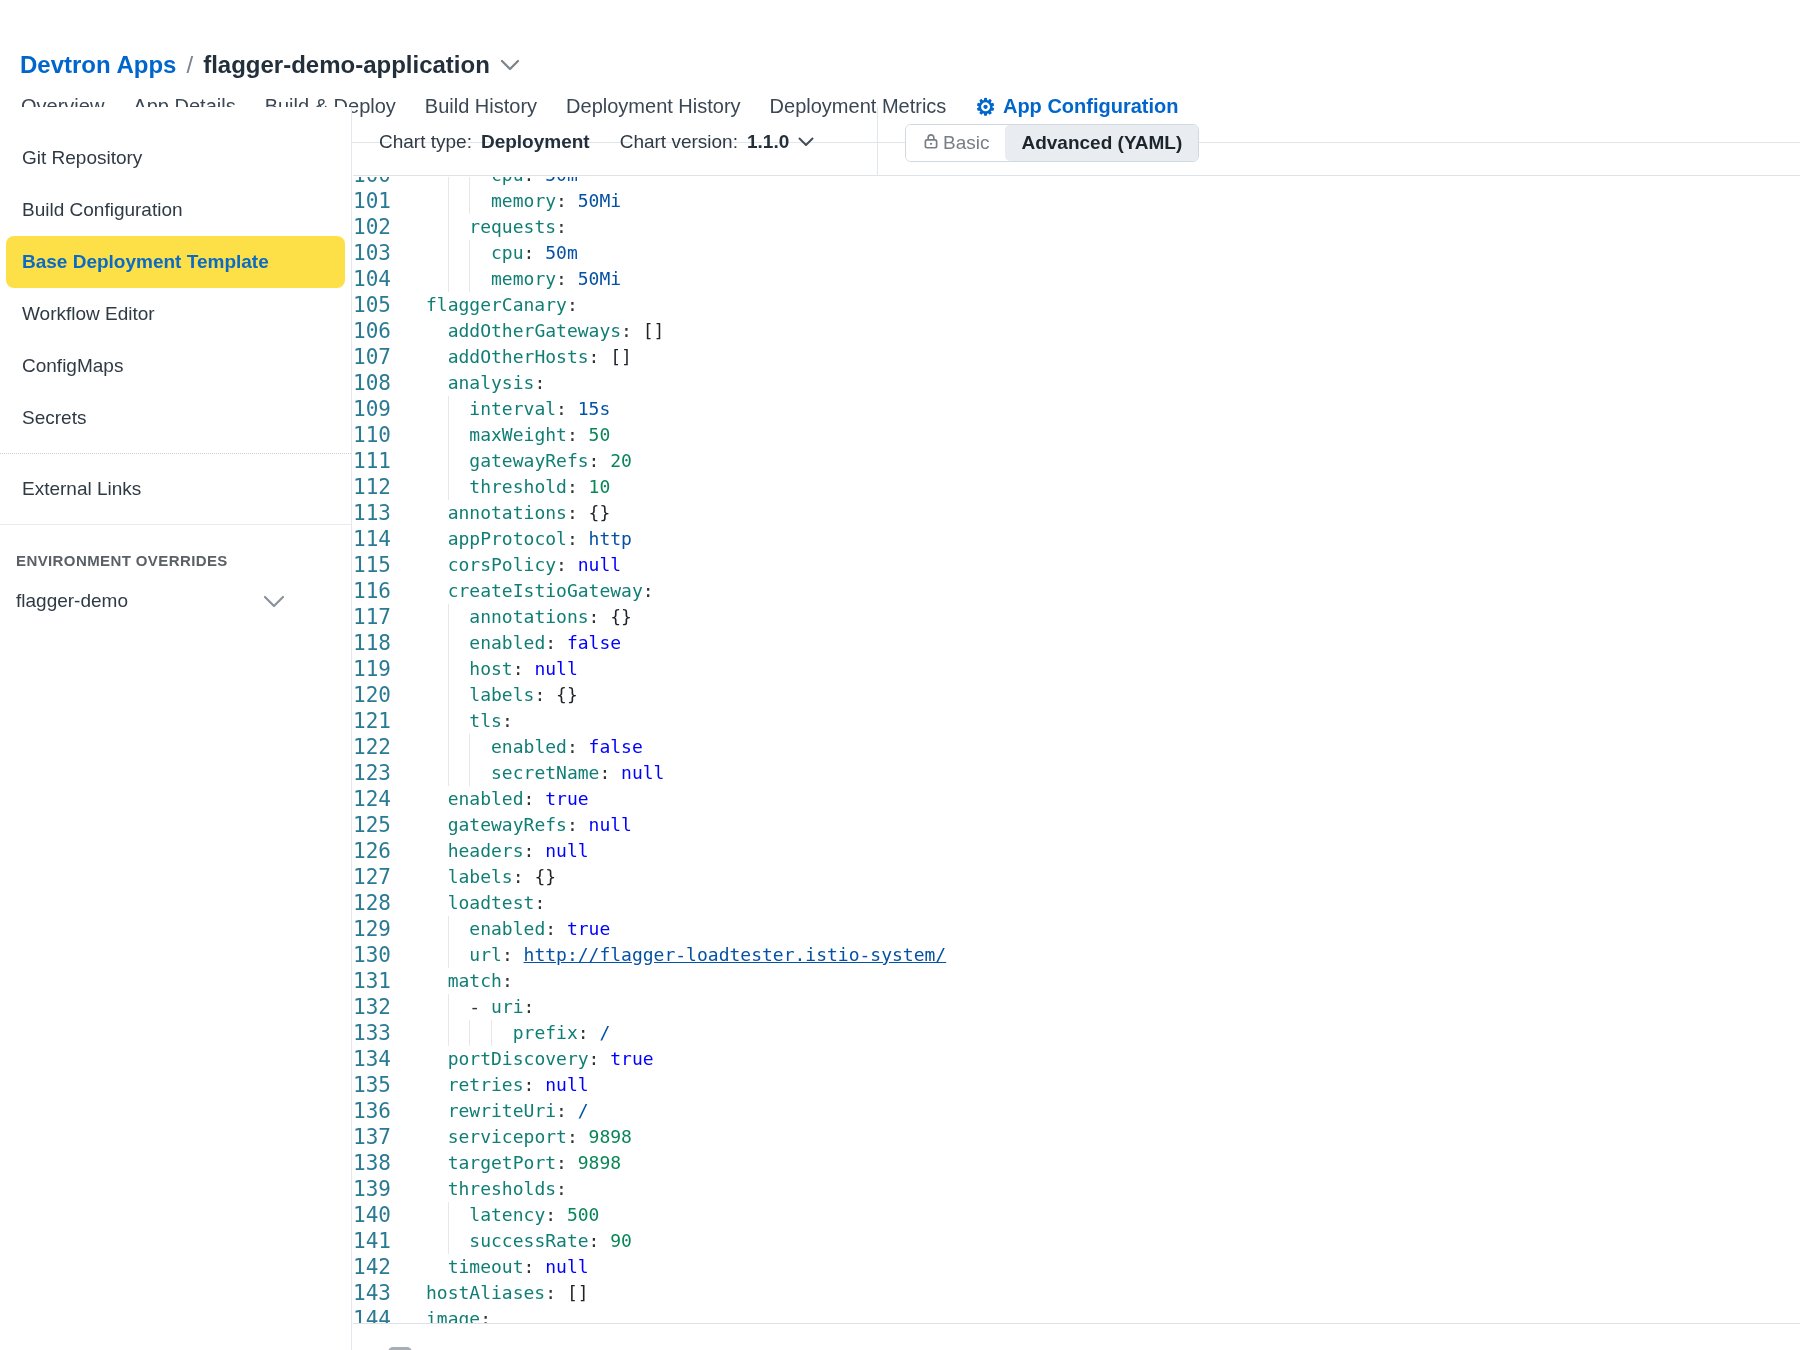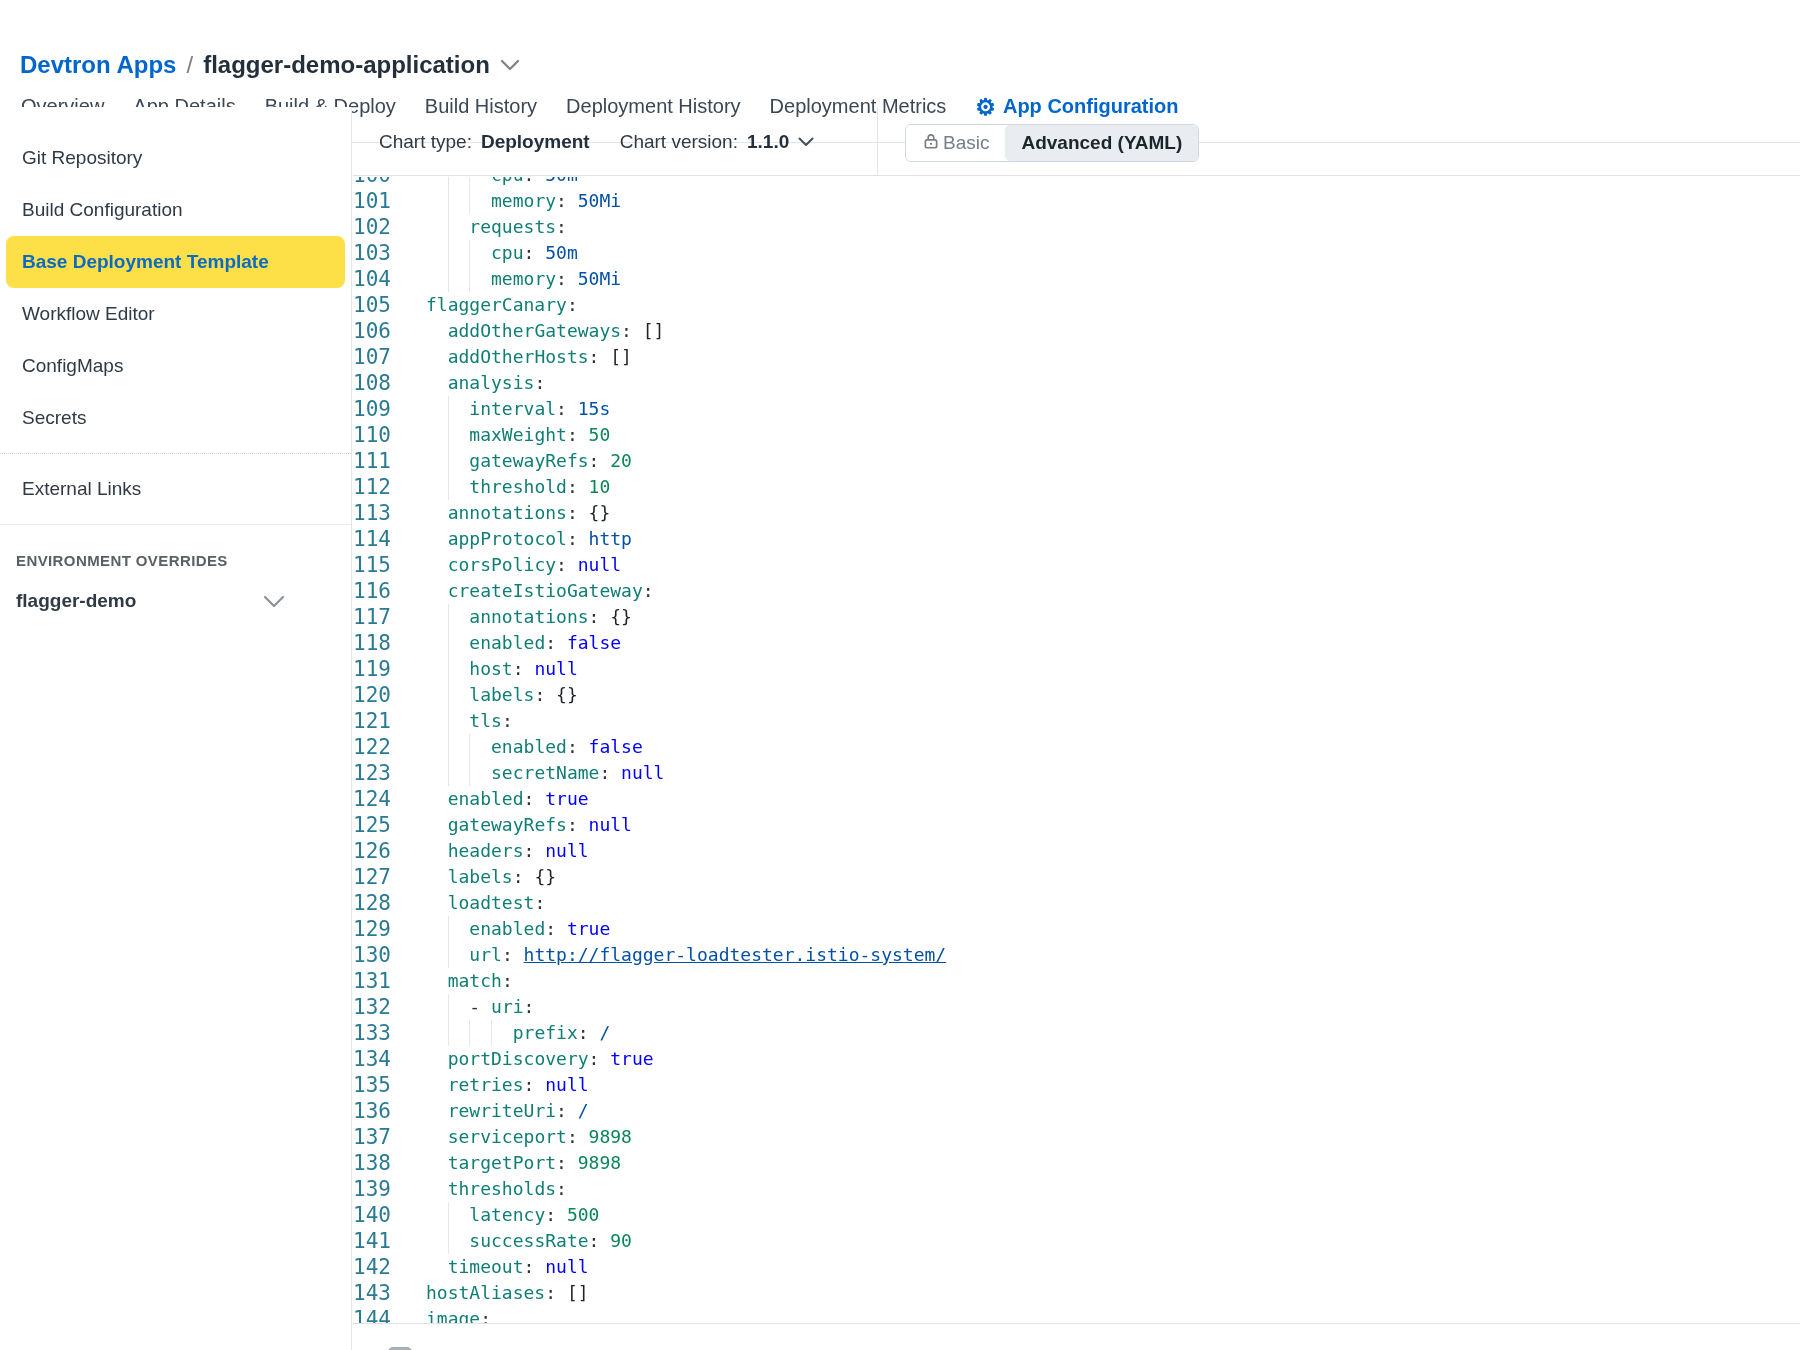--- a/index.html
+++ b/index.html
@@ -26,21 +26,21 @@
   .sidebar { position:absolute; top:107px; left:0; width:352px; height:1243px;
              background:#fff; border-right:1px solid #e4e8ee; padding-top:25px; }
   .sb-item { height:52px; display:flex; align-items:center; padding-left:16px;
              margin:0 6px; font-size:19px; color:#2f3a45; cursor:pointer; border-radius:8px; }
   .sb-item.active { background:#fde047; color:#0b6ac6; font-weight:700; }
   .sb-div-dotted { border-top:1px dotted #c9d1d9; margin:9px 0; }
   .sb-div-solid  { border-top:1px solid #e7ebf0; margin:9px 0; }
   .sb-section { padding:18px 16px 6px 16px; font-size:15px; font-weight:700;
                 letter-spacing:.4px; color:#596066; }
   .sb-env { height:52px; display:flex; align-items:center; justify-content:space-between;
-            padding-left:16px; padding-right:66px; font-size:19px; color:#2f3a45; cursor:pointer;font-weight:bold; }
+            padding-left:16px; padding-right:66px; font-size:19px; color:#2f3a45; cursor:pointer; }
 
   
   .main { position:absolute; top:107px; left:353px; right:0; bottom:0; }
   .toolbar { position:absolute; top:0; left:0; right:0; height:69px; border-bottom:1px solid #dfe3e8;padding-left:40px; }
   .chart-card { position:absolute; top:0; left:0; width:525px; height:69px;
                 border-right:1px solid #e1e6eb; display:flex; align-items:center;
                 padding-left:26px; font-size:19px; color:#2f3a45; gap:9px; }
   .bold { font-weight:700; color:#23303c; }
   .version-select { display:flex; align-items:center; gap:9px; cursor:pointer; }
   .chev { display:inline-flex; }

